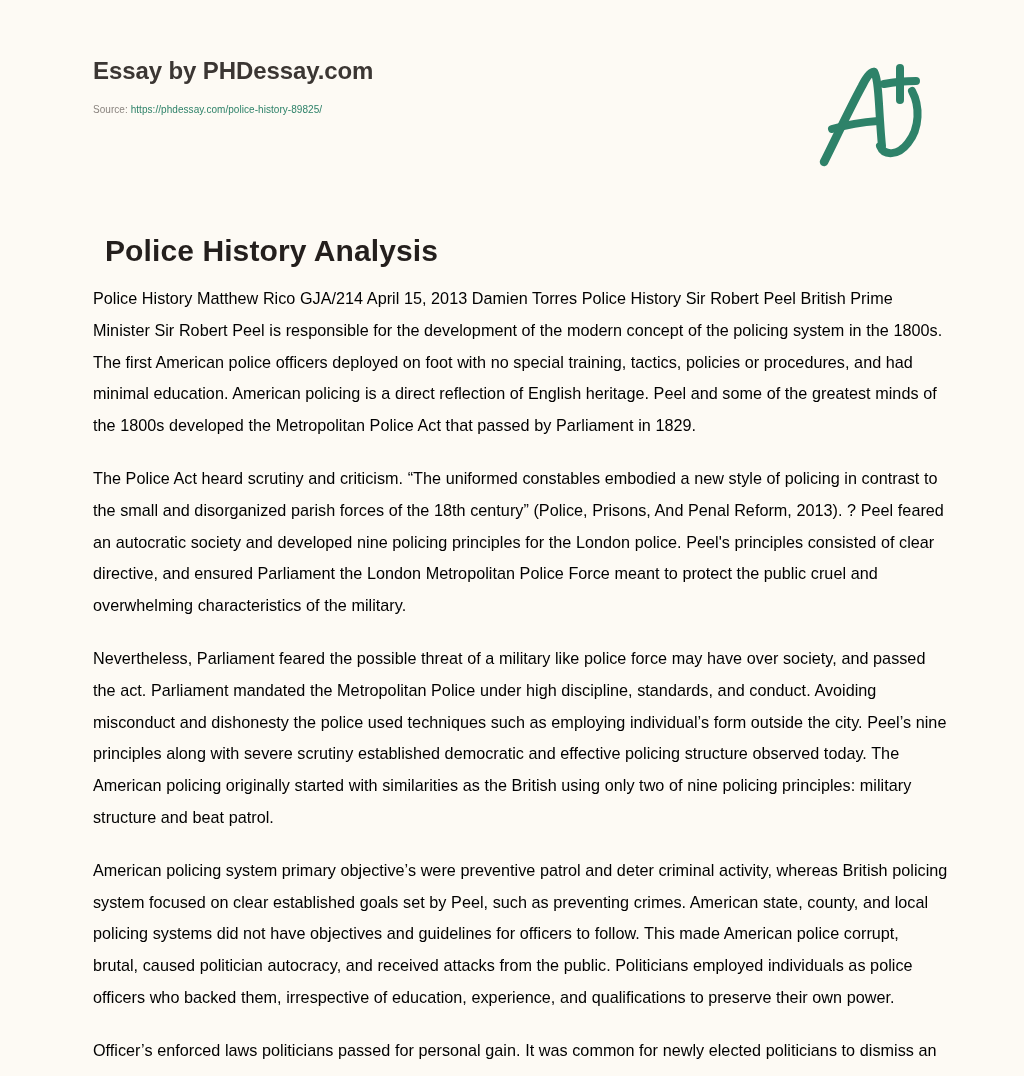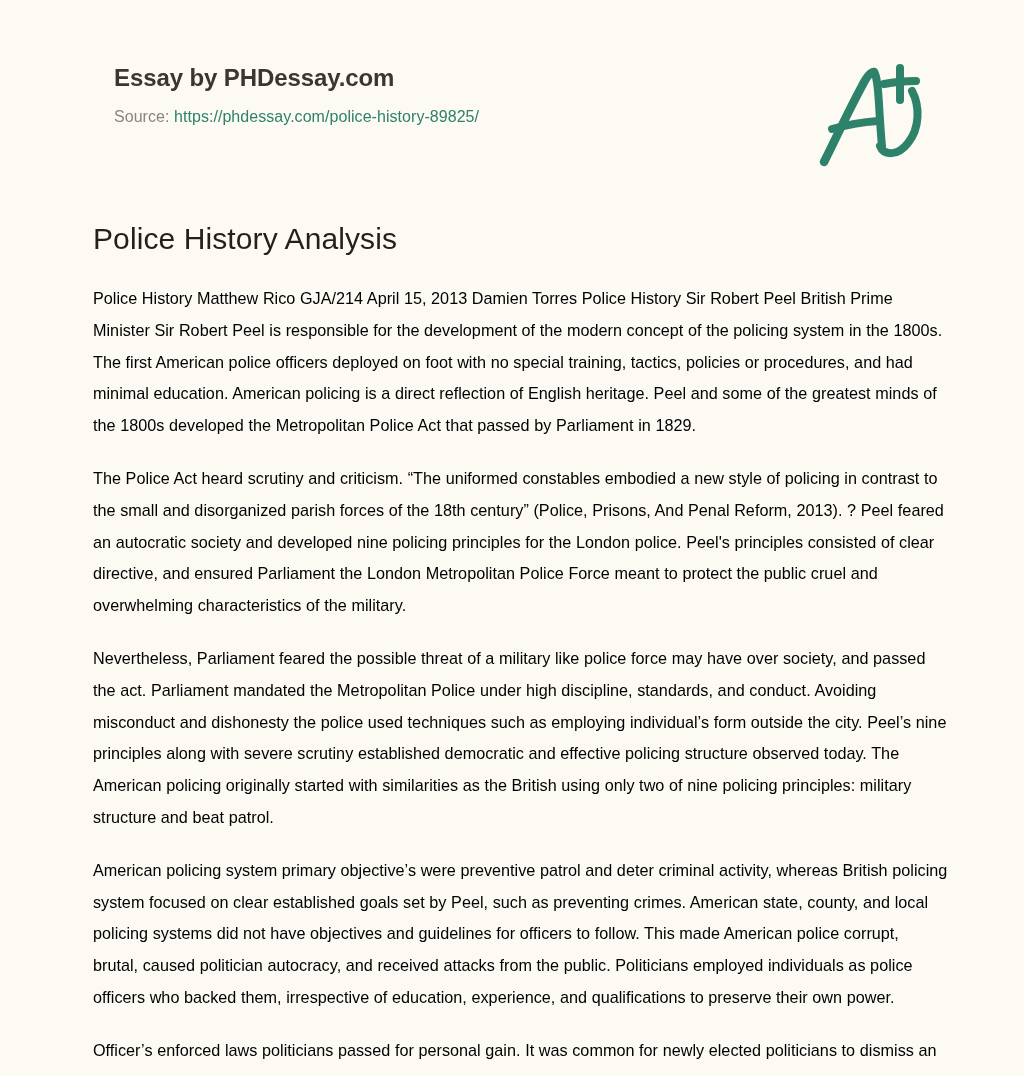--- a/index.html
+++ b/index.html
@@ -21,37 +21,36 @@
     position: relative;
     width: 1024px;
     height: 1076px;
     box-sizing: border-box;
   }
 
   
   .header {
     position: absolute;
     left: 93px;
-    top: 63px;
+    top: 56px;
     width: 860px;
-    margin-left: 21px;
   }
 
   .brand-line {
     font-size: 24px;
     font-weight: bold;
     color: #3b3633;
     letter-spacing: -0.1px;
     line-height: 30px;
     margin: 0;
   }
 
   .source-line {
     margin: 14px 0 0 0;
-    font-size: 16px;
+    font-size: 10px;
     line-height: 20px;
     color: #8a847f;
     letter-spacing: 0.05px;
   }
 
   .source-link {
     color: #2e8269;
     text-decoration: none;
   }
 
@@ -67,23 +66,23 @@
     display: block;
     width: 120px;
     height: 115px;
   }
 
   
   .doc-title {
     position: absolute;
     left: 93px;
     top: 219px;
-    margin: 0;
+    margin: 12px;
     font-size: 30px;
-    font-weight: 400;
+    font-weight: 700;
     color: #241f1d;
     letter-spacing: 0.1px;
     line-height: 40px;
   }
 
   
   .article {
     position: absolute;
     left: 93px;
     top: 283px;

